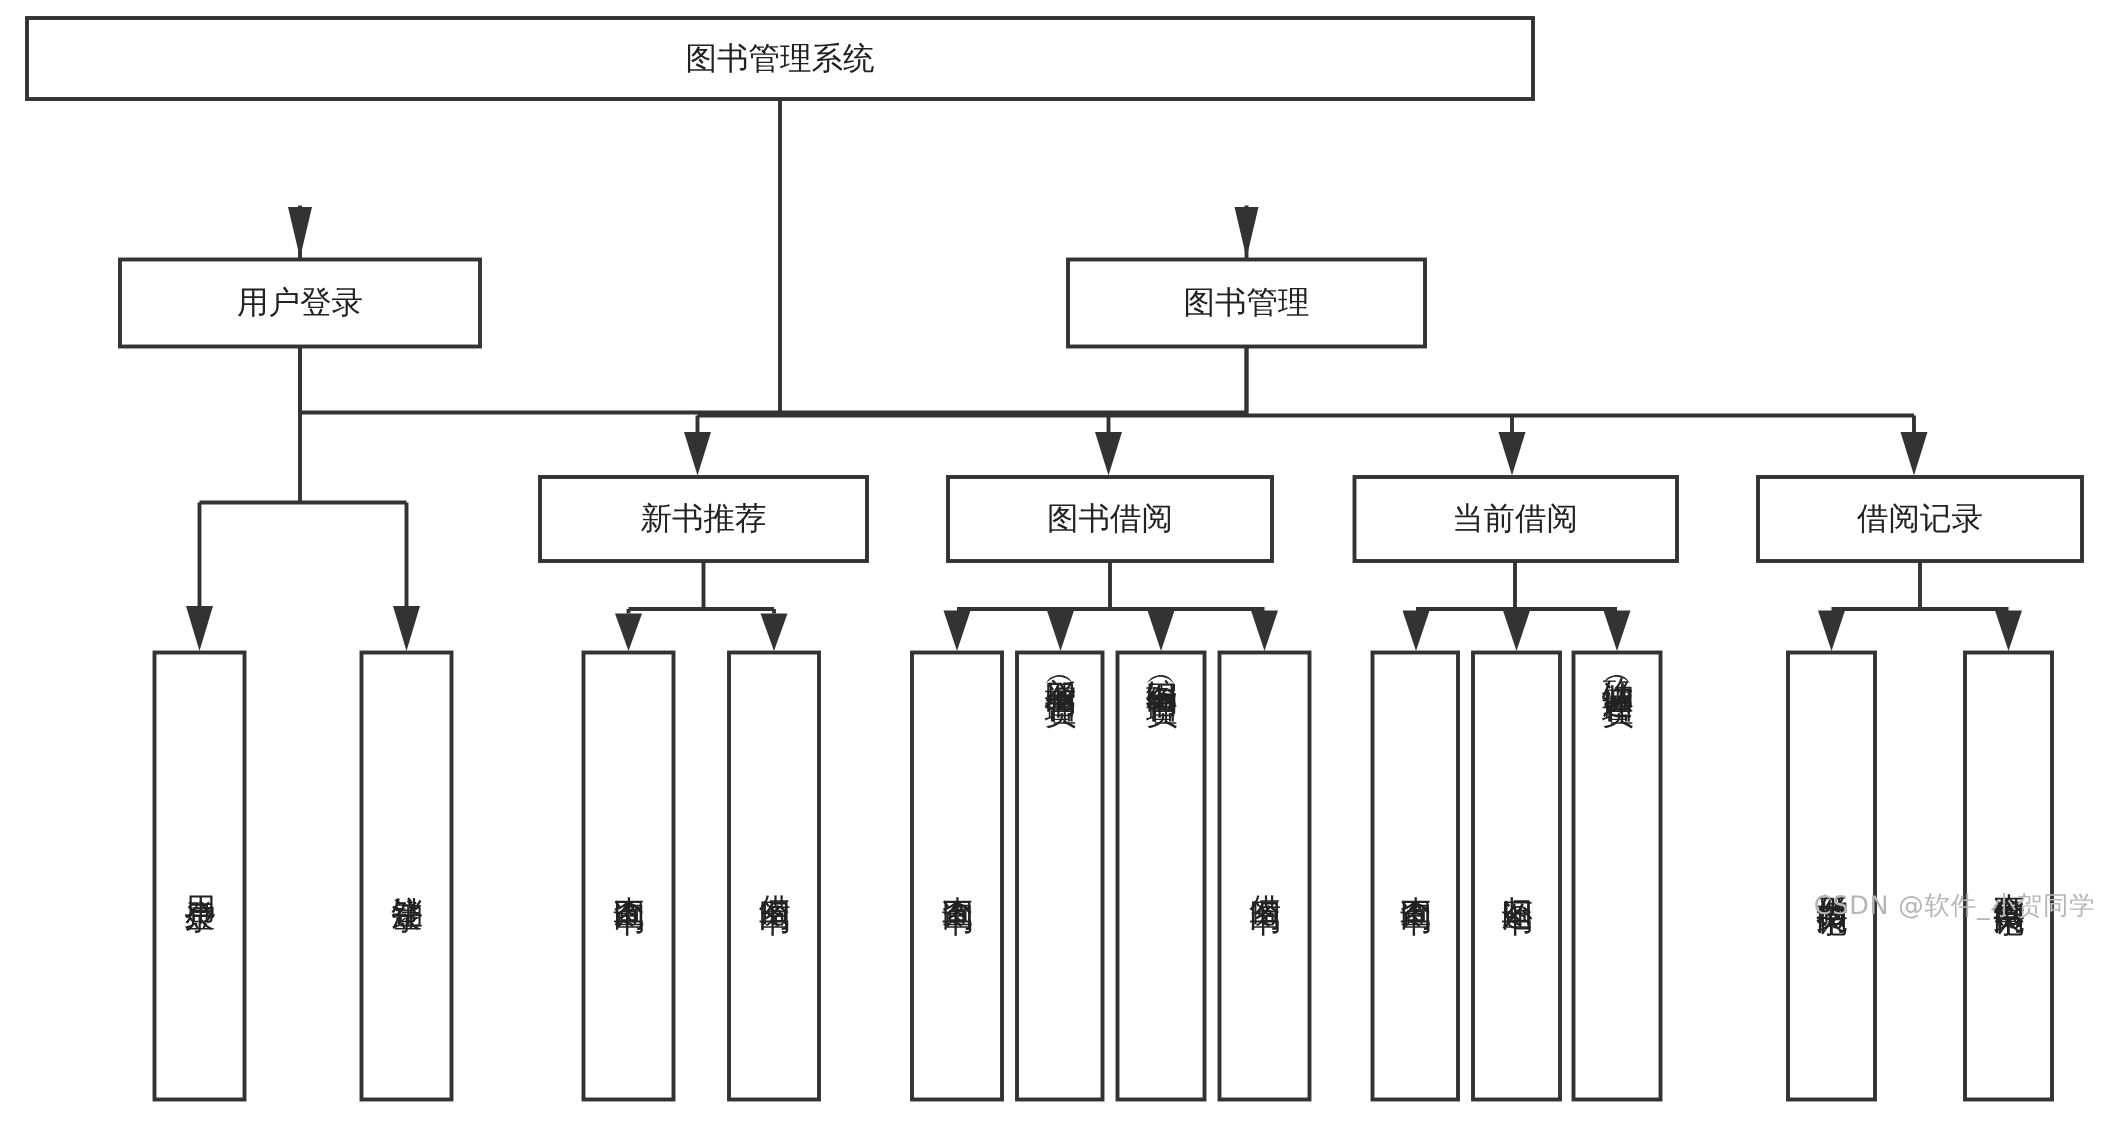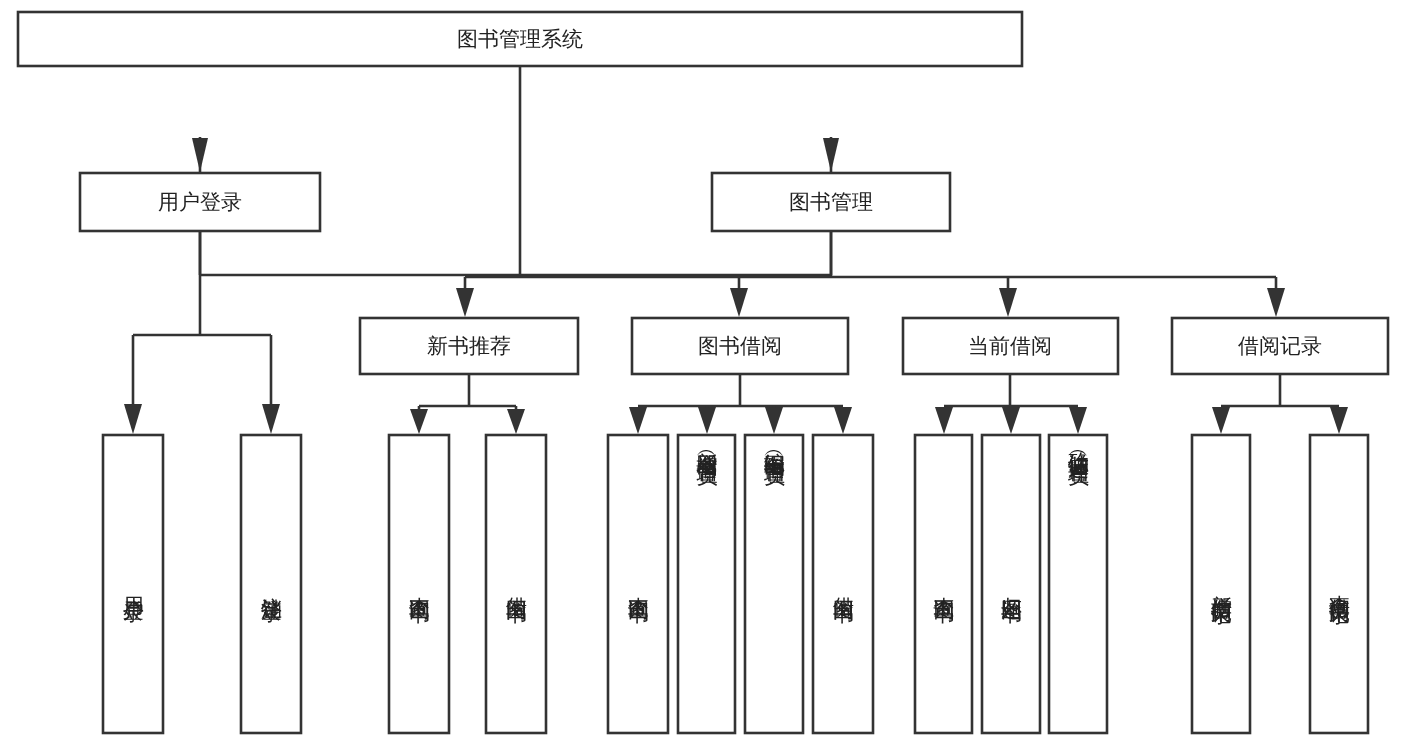--- a/index.html
+++ b/index.html
@@ -234,13 +234,14 @@
   <div class="leaf-label-wrap" style="left:1049px;top:435px;width:58px;height:298px;align-items:flex-start;">
     <span class="leaf-label">确认归还（管理员）</span>
   </div>
   <div class="leaf-label-wrap" style="left:1192px;top:435px;width:58px;height:298px;">
     <span class="leaf-label">新增借阅记录</span>
   </div>
   <div class="leaf-label-wrap" style="left:1310px;top:435px;width:58px;height:298px;">
     <span class="leaf-label">查询借阅记录</span>
   </div>
 
+  <div class="watermark">CSDN @软件_小贺同学</div>
 </div>
 
 </body></html>

